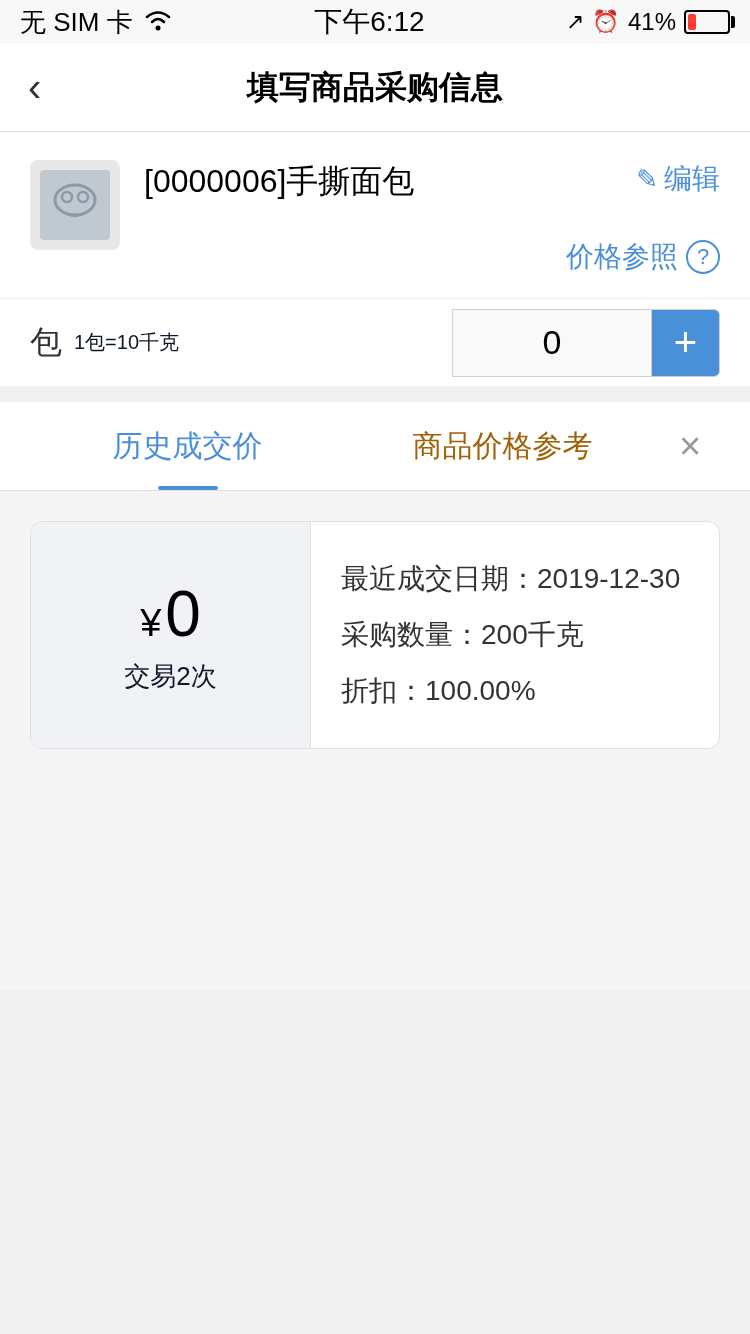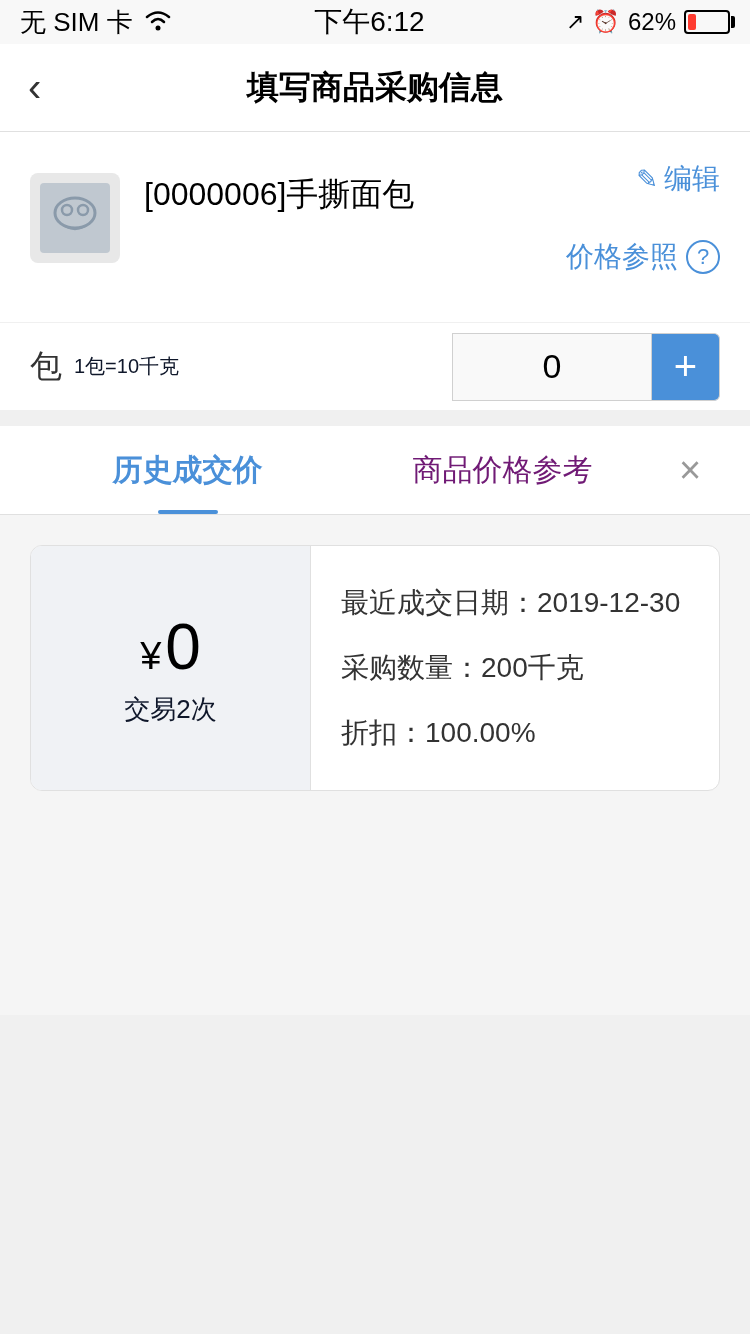--- a/index.html
+++ b/index.html
@@ -95,23 +95,22 @@
     }
 
     
     .product-section {
       background: #fff;
       padding: 28px 30px 22px 30px;
       margin-bottom: 0;
     }
     .product-header {
       display: flex;
-      align-items: center;
+      align-items: flex-start;
       justify-content: space-between;
-      margin-bottom: 24px;
       gap: 41px;
     }
     .product-left {
       display: flex;
       align-items: flex-start;
       gap: 24px;
     }
     .product-image {
       width: 90px;
       height: 90px;
@@ -280,24 +279,23 @@
       display: flex;
       flex-direction: column;
       align-items: center;
       justify-content: center;
       font-size: 30px;
       cursor: pointer;
       position: relative;
     }
     .tab-item.active {
       color: #4a90d9;
-      font-weight: bold;
     }
     .tab-item.inactive {
-      color: #701a75;
+      color: #a16207;
     }
     .tab-indicator {
       position: absolute;
       bottom: 0;
       left: 50%;
       transform: translateX(-50%);
       width: 60px;
       height: 4px;
       background: #4a90d9;
       border-radius: 2px;
@@ -354,21 +352,21 @@
       font-size: 26px;
       color: #0f172a;
       margin-top: 8px;
     }
     .card-right {
       flex: 1;
       padding: 36px 30px;
       display: flex;
       flex-direction: column;
       justify-content: center;
-      gap: 23px;
+      gap: 14px;
     }
     .card-detail-row {
       font-size: 28px;
       color: #333;
       line-height: 1.5;
     }
   </style>
 </head>
 <body>
 
@@ -381,21 +379,21 @@
         <circle cx="15" cy="19" r="2.5" fill="#000"></circle>
         <path d="M9 13 Q15 7 21 13" stroke="#000" stroke-width="2.5" fill="none" stroke-linecap="round"></path>
         <path d="M4 8 Q15 -1 26 8" stroke="#000" stroke-width="2.5" fill="none" stroke-linecap="round"></path>
       </svg>
     </span>
   </div>
   <div class="status-center">下午6:12</div>
   <div class="status-right">
     <span style="font-size:22px;">↗</span>
     <span style="font-size:22px;">⏰</span>
-    <span style="font-size:24px;">62%</span>
+    <span style="font-size:24px;">41%</span>
     <span class="battery-icon">
       <span class="battery-fill"></span>
     </span>
   </div>
 </div>
 
 <div class="nav-bar">
   <div class="nav-back">‹</div>
   <div class="nav-title">填写商品采购信息</div>
 </div>

